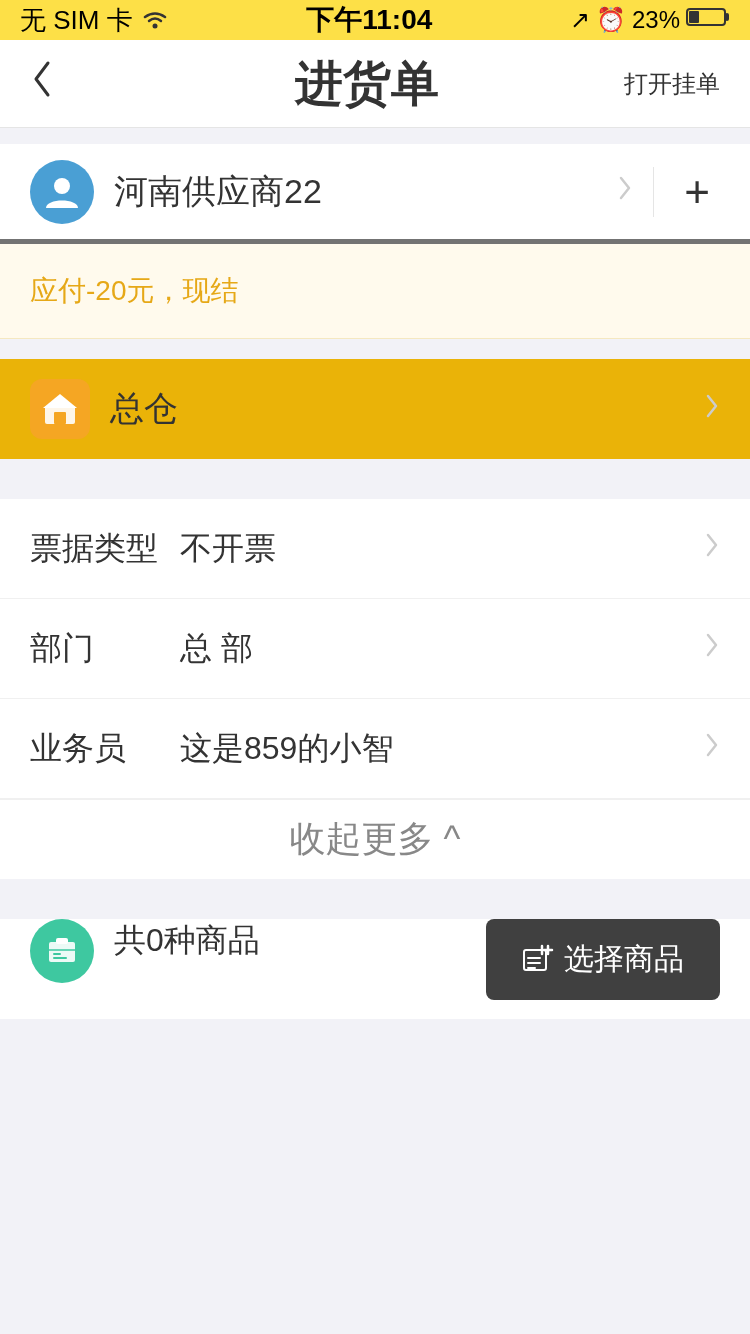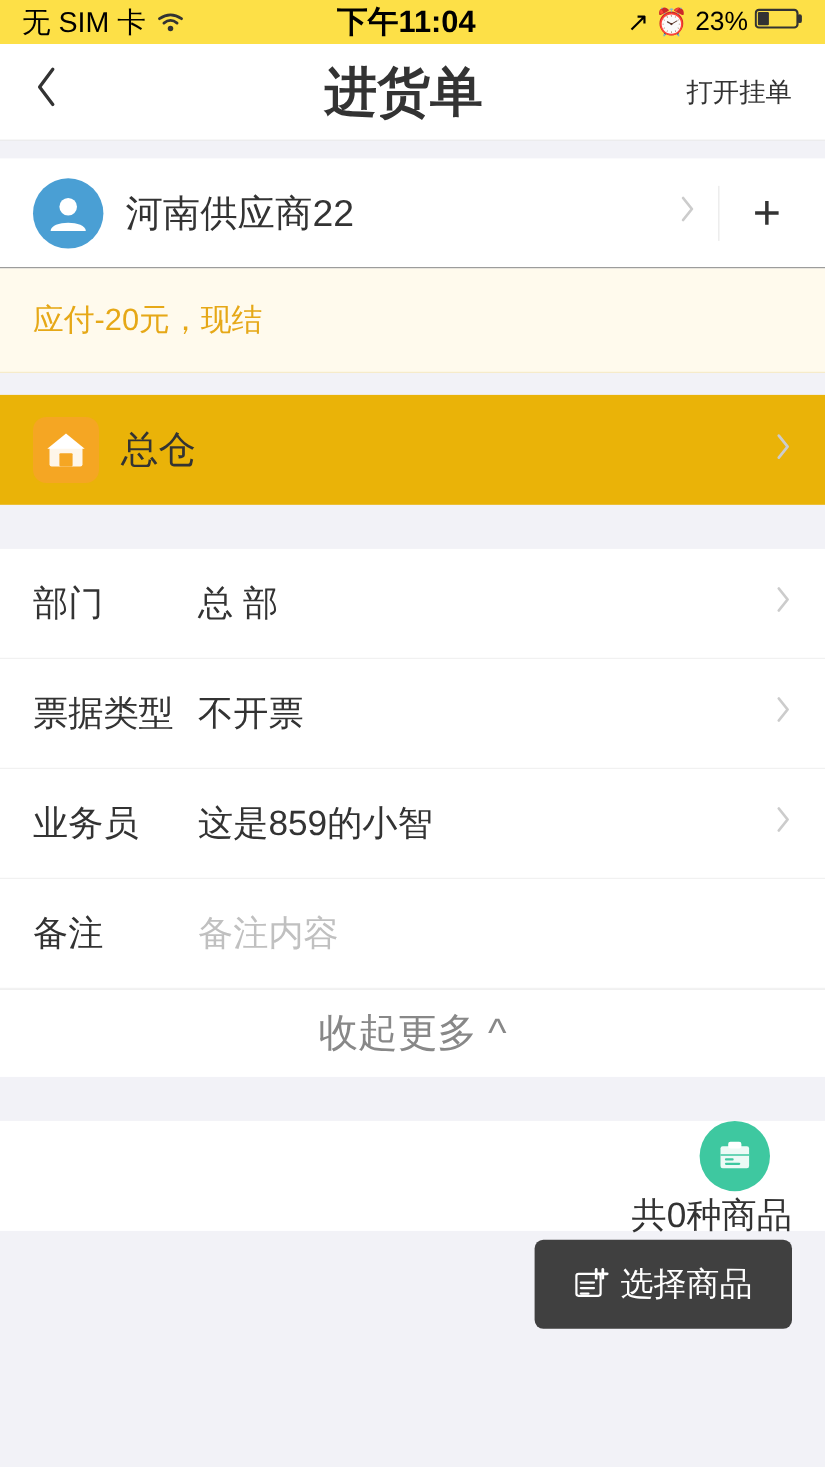--- a/index.html
+++ b/index.html
@@ -65,21 +65,21 @@
       background: #fff;
       margin-bottom: 0;
     }
 
     
     .supplier-row {
       display: flex;
       align-items: center;
       padding: 0 30px;
       height: 100px;
-      border-bottom: 1px solid #737373;
+      border-bottom: 5px solid #737373;
     }
     .supplier-avatar {
       width: 64px;
       height: 64px;
       border-radius: 50%;
       background: #4a9fd4;
       display: flex;
       align-items: center;
       justify-content: center;
       margin-right: 20px;
@@ -195,24 +195,23 @@
       font-size: 36px;
       cursor: pointer;
       margin-top: 0;
     }
 
     
     .product-bar {
       margin-top: 20px;
       background: #fff;
       display: flex;
-      align-items: flex-end;
+      align-items: flex-start;
       padding: 0 30px;
       height: 100px;
-      flex-direction: column;
     }
     .product-icon {
       width: 64px;
       height: 64px;
       border-radius: 50%;
       background: #3ec8a0;
       display: flex;
       align-items: center;
       justify-content: center;
       margin-right: 20px;
@@ -318,53 +317,49 @@
       </svg>
     </span>
   </div>
 </div>
 
 <div class="divider-medium"></div>
 
 <div class="form-section">
 
   <div class="form-row">
+    <div class="form-label">票据类型</div>
+    <div class="form-value">不开票</div>
+    <span class="chevron-right">
+      <svg width="16" height="28" viewBox="0 0 16 28">
+        <path d="M4 4 L12 14 L4 24" stroke="#ccc" stroke-width="2.5" fill="none" stroke-linecap="round" stroke-linejoin="round"></path>
+      </svg>
+    </span>
+  </div>
+
+  <div class="form-row">
     <div class="form-label">部门</div>
     <div class="form-value">总 部</div>
-    <span class="chevron-right">
-      <svg width="16" height="28" viewBox="0 0 16 28">
-        <path d="M4 4 L12 14 L4 24" stroke="#ccc" stroke-width="2.5" fill="none" stroke-linecap="round" stroke-linejoin="round"></path>
-      </svg>
-    </span>
-  </div>
-
-  <div class="form-row">
-    <div class="form-label">票据类型</div>
-    <div class="form-value">不开票</div>
     <span class="chevron-right">
       <svg width="16" height="28" viewBox="0 0 16 28">
         <path d="M4 4 L12 14 L4 24" stroke="#ccc" stroke-width="2.5" fill="none" stroke-linecap="round" stroke-linejoin="round"></path>
       </svg>
     </span>
   </div>
 
   <div class="form-row">
     <div class="form-label">业务员</div>
     <div class="form-value">这是859的小智</div>
     <span class="chevron-right">
       <svg width="16" height="28" viewBox="0 0 16 28">
         <path d="M4 4 L12 14 L4 24" stroke="#ccc" stroke-width="2.5" fill="none" stroke-linecap="round" stroke-linejoin="round"></path>
       </svg>
     </span>
   </div>
 
-  <div class="form-row">
-    <div class="form-label">备注</div>
-    <div class="form-placeholder">备注内容</div>
-  </div>
 
   <div class="collapse-row">
     <span>收起更多 ^</span>
   </div>
 </div>
 
 <div class="divider-medium"></div>
 
 <div class="product-bar">
   <div class="product-icon">

